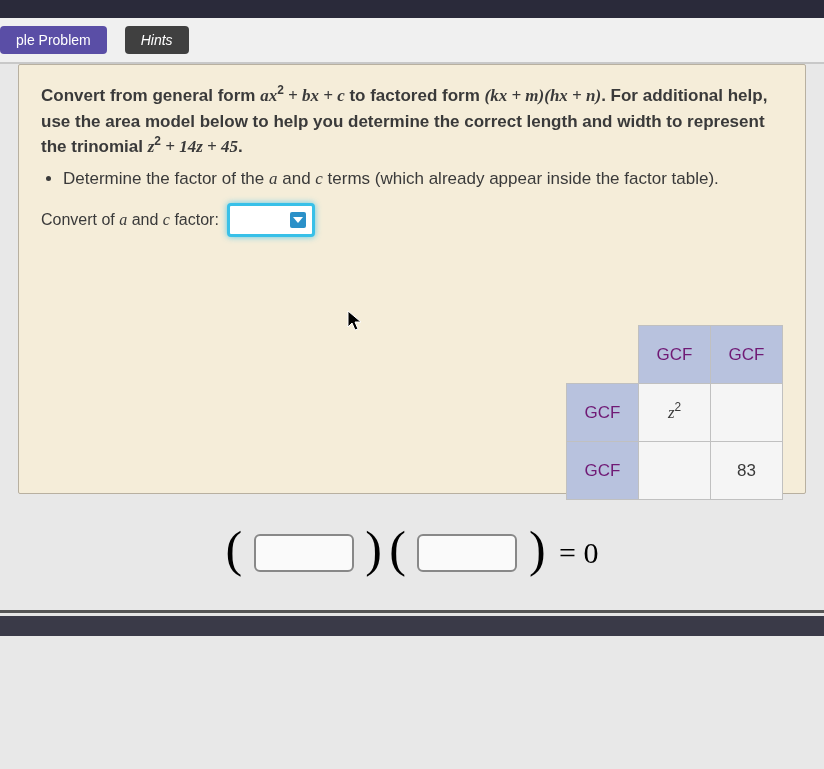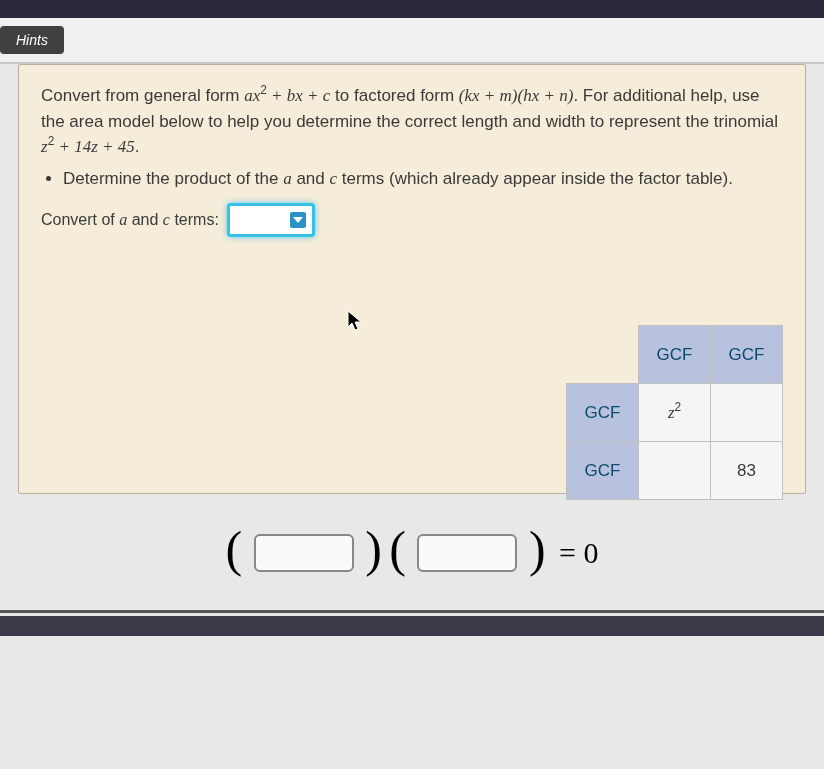--- a/index.html
+++ b/index.html
@@ -49,21 +49,21 @@
     min-height: 430px;
   }
   .expr-title {
     text-align: center;
     font-size: 26px;
     font-weight: bold;
     margin-bottom: 18px;
     font-style: italic;
     font-family: Georgia, 'Times New Roman', serif;
   }
-  .instr { margin-bottom: 6px; }
+  .instr { margin-bottom: 6px; font-weight: bold; }
   .math { font-style: italic; font-family: Georgia, 'Times New Roman', serif; }
   sup { font-size: 0.7em; vertical-align: super; line-height: 0; }
   ul.bullet { margin: 6px 0 12px 0; padding-left: 22px; }
   ul.bullet li { margin-bottom: 6px; }
   .product-row {
     display: flex;
     align-items: center;
     gap: 8px;
     margin-top: 6px;
     font-size: 16px;
@@ -103,21 +103,21 @@
   .area-model td {
     width: 72px;
     height: 58px;
     text-align: center;
     vertical-align: middle;
     font-size: 17px;
     border: 1px solid #c0c0c0;
     background: #f0f0f0;
   }
   .area-model td.empty { border: none; background: transparent; }
-  .area-model td.gcf { background: #b8c2de; color: #0c4a6e; text-align: center; }
+  .area-model td.gcf { background: #b8c2de; color: #701a75; text-align: center; }
   .area-model td.cell-light { background: #f5f5f5; margin-top: 39px; }
   .answer-wrap {
     margin-top: 30px;
     text-align: center;
     font-size: 30px;
     font-family: Georgia, 'Times New Roman', serif;
   }
   .answer-wrap .paren {
     font-size: 50px;
     vertical-align: middle;
@@ -140,41 +140,42 @@
     height: 26px;
     background: linear-gradient(#555 0 3px, #e5e5e5 3px 6px, #3a3a48 6px);
   }
 </style>
 </head>
 <body>
 
 <div class="top-strip"></div>
 
 <div class="tab-bar">
+  <button class="tab-btn tab-purple">ple Problem</button>
   <button class="tab-btn tab-orange">Hints</button>
 </div>
 
 <div class="content-wrap">
 
   <div class="problem-card">
 
 
     <div class="instr">
       <span>Convert from general form </span><span class="math">ax</span><sup>2</sup><span class="math"> + bx + c</span><span> to factored form </span><span class="math">(kx + m)(hx + n)</span><span>. For additional help, use the area model below to help you determine the correct length and width to represent the trinomial </span><span class="math">z</span><sup>2</sup><span class="math"> + 14z + 45</span><span>.</span>
     </div>
 
     <ul class="bullet">
       <li>
-        <span>Determine the product of the </span><span class="math">a</span><span> and </span><span class="math">c</span><span> terms (which already appear inside the factor table).</span>
+        <span>Determine the factor of the </span><span class="math">a</span><span> and </span><span class="math">c</span><span> terms (which already appear inside the factor table).</span>
       </li>
     </ul>
 
     <div class="product-row">
       <span>
-        <span>Convert of </span><span class="math">a</span><span> and </span><span class="math">c</span><span> terms:</span>
+        <span>Convert of </span><span class="math">a</span><span> and </span><span class="math">c</span><span> factor:</span>
       </span>
       <div class="dropdown">
         <span class="dd-arrow">
           <svg width="10" height="6" viewBox="0 0 10 6">
               <polygon points="0,0 10,0 5,6" fill="#fff"></polygon>
             </svg>
         </span>
       </div>
     </div>
 

